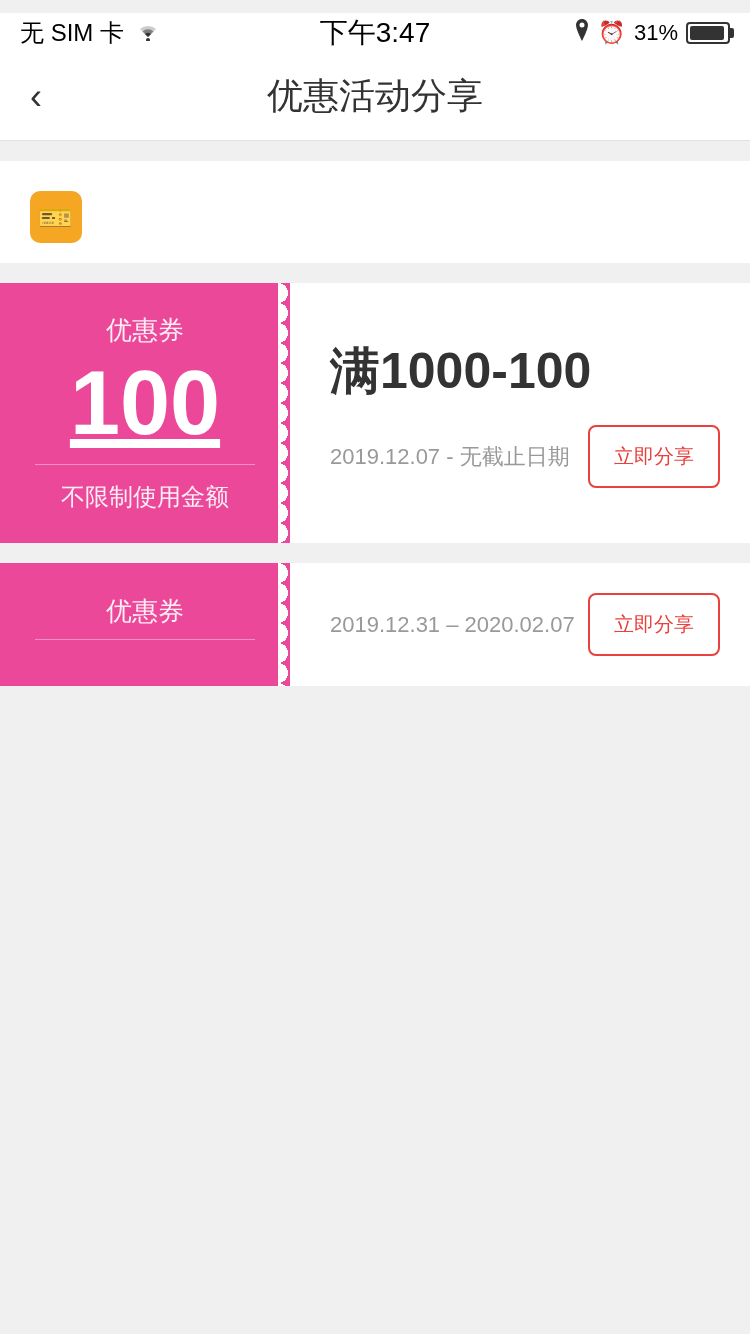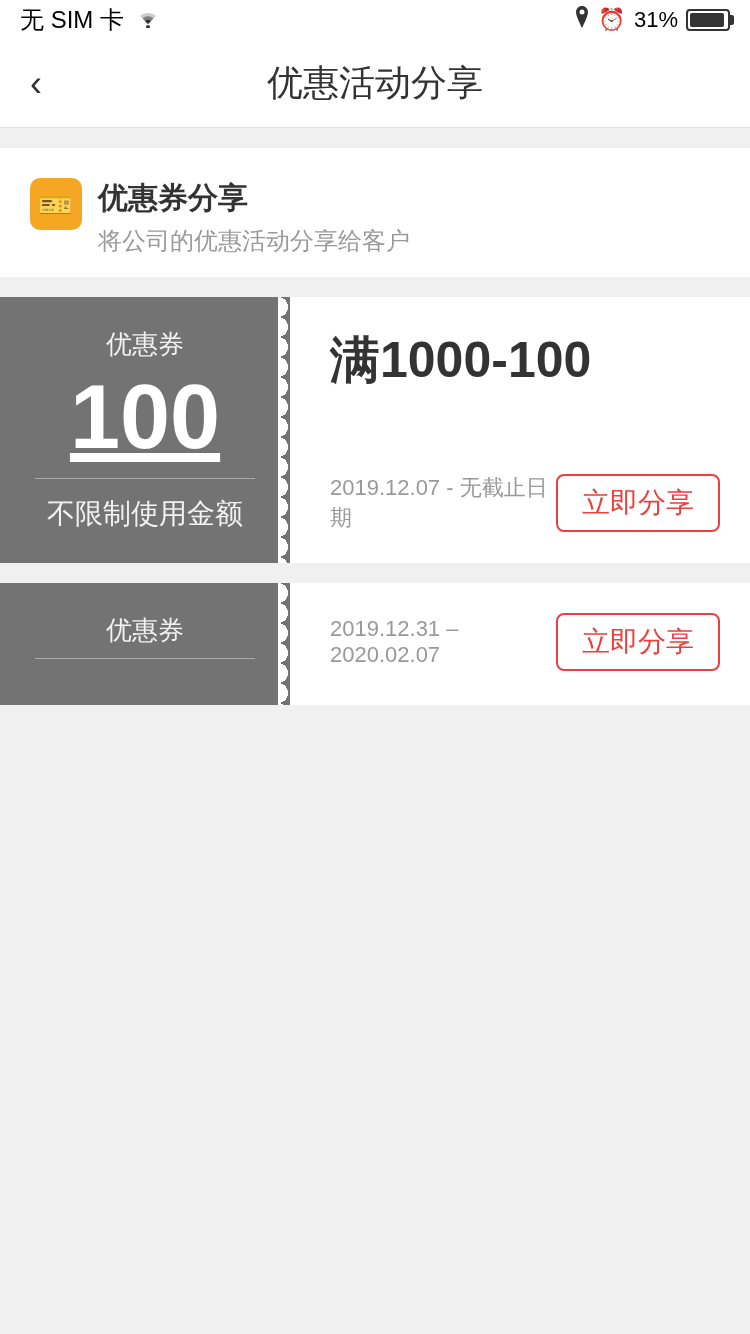--- a/index.html
+++ b/index.html
@@ -15,20 +15,21 @@
     
     .status-bar {
       width: 100%;
       height: 40px;
       background: #fff;
       display: flex;
       align-items: center;
       justify-content: space-between;
       padding: 0 20px;
       font-size: 24px;
+      margin-top: 13px;
     }
     .status-left {
       display: flex;
       align-items: center;
       gap: 10px;
       font-size: 24px;
     }
     .status-center {
       font-size: 28px;
       font-weight: 500;
@@ -143,21 +144,21 @@
       margin-bottom: 20px;
       display: flex;
       align-items: stretch;
       position: relative;
       overflow: visible;
     }
 
     
     .coupon-left {
       width: 290px;
-      background: #737373;
+      background: #ec4899;
       display: flex;
       flex-direction: column;
       align-items: center;
       justify-content: center;
       padding: 30px 20px;
       position: relative;
       flex-shrink: 0;
     }
 
     
@@ -186,31 +187,31 @@
       margin-bottom: 16px;
       text-decoration: underline;
     }
     .coupon-divider {
       width: 220px;
       height: 1px;
       background: rgba(255,255,255,0.4);
       margin-bottom: 16px;
     }
     .coupon-condition {
-      font-size: 28px;
+      font-size: 24px;
       color: rgba(255,255,255,0.9);
     }
 
     
     .coupon-right {
       flex: 1;
       padding: 30px 30px 30px 40px;
       display: flex;
       flex-direction: column;
-      justify-content: space-between;
+      justify-content: center;
       gap: 20px;
     }
     .coupon-name {
       font-size: 50px;
       font-weight: 700;
       color: #333;
     }
     .coupon-bottom-row {
       display: flex;
       align-items: center;
@@ -219,42 +220,43 @@
     .coupon-date {
       font-size: 22px;
       color: #999;
       flex: 1;
     }
     .share-btn {
       border: 2px solid #e8413e;
       color: #e8413e;
       background: #fff;
       border-radius: 8px;
-      padding: 8px 24px;
-      font-size: 28px;
+      padding: 16px 24px;
+      font-size: 20px;
       cursor: pointer;
       white-space: nowrap;
       flex-shrink: 0;
     }
   </style>
 </head>
 <body>
 
 <div class="status-bar">
   <div class="status-left">
     <span>无 SIM 卡</span>
     <span>
       <svg width="28" height="22" viewBox="0 0 28 22">
         <path d="M14 18l3-3a4.5 4.5 0 00-6 0z" fill="#333"></path>
         <path d="M14 18l5.5-5.5a8 8 0 00-11 0z" fill="#333" opacity="0.5"></path>
         <path d="M14 18l8-8a12 12 0 00-16 0z" fill="#333" opacity="0.25"></path>
         <circle cx="14" cy="21" r="2" fill="#333"></circle>
       </svg>
     </span>
   </div>
+  <div class="status-center">下午3:47</div>
   <div class="status-right">
     <span>
       <svg width="18" height="22" viewBox="0 0 18 22">
         <path d="M9 0C5.7 0 3 2.7 3 6c0 4.5 6 16 6 16s6-11.5 6-16c0-3.3-2.7-6-6-6zm0 8.5a2.5 2.5 0 110-5 2.5 2.5 0 010 5z" fill="#333"></path>
       </svg>
     </span>
     <span>⏰</span>
     <span>31%</span>
     <span class="battery-icon">
       <span class="battery-fill"></span>
@@ -262,24 +264,20 @@
   </div>
 </div>
 
 <div class="nav-bar">
   <span class="nav-back">‹</span>
   <span class="nav-title">优惠活动分享</span>
 </div>
 
 <div class="section-header">
   <div class="section-icon">🎫</div>
-  <div class="section-text-block">
-    <span class="section-title">优惠券分享</span>
-    <span class="section-subtitle">将公司的优惠活动分享给客户</span>
-  </div>
 </div>
 
 <div class="coupons-list" id="coupons-container">
 <div class="coupon-card">
     <div class="coupon-left">
       <div class="coupon-label">优惠券</div>
       <div class="coupon-amount">100</div>
       <div class="coupon-divider"></div>
       <div class="coupon-condition">不限制使用金额</div>
     </div>

